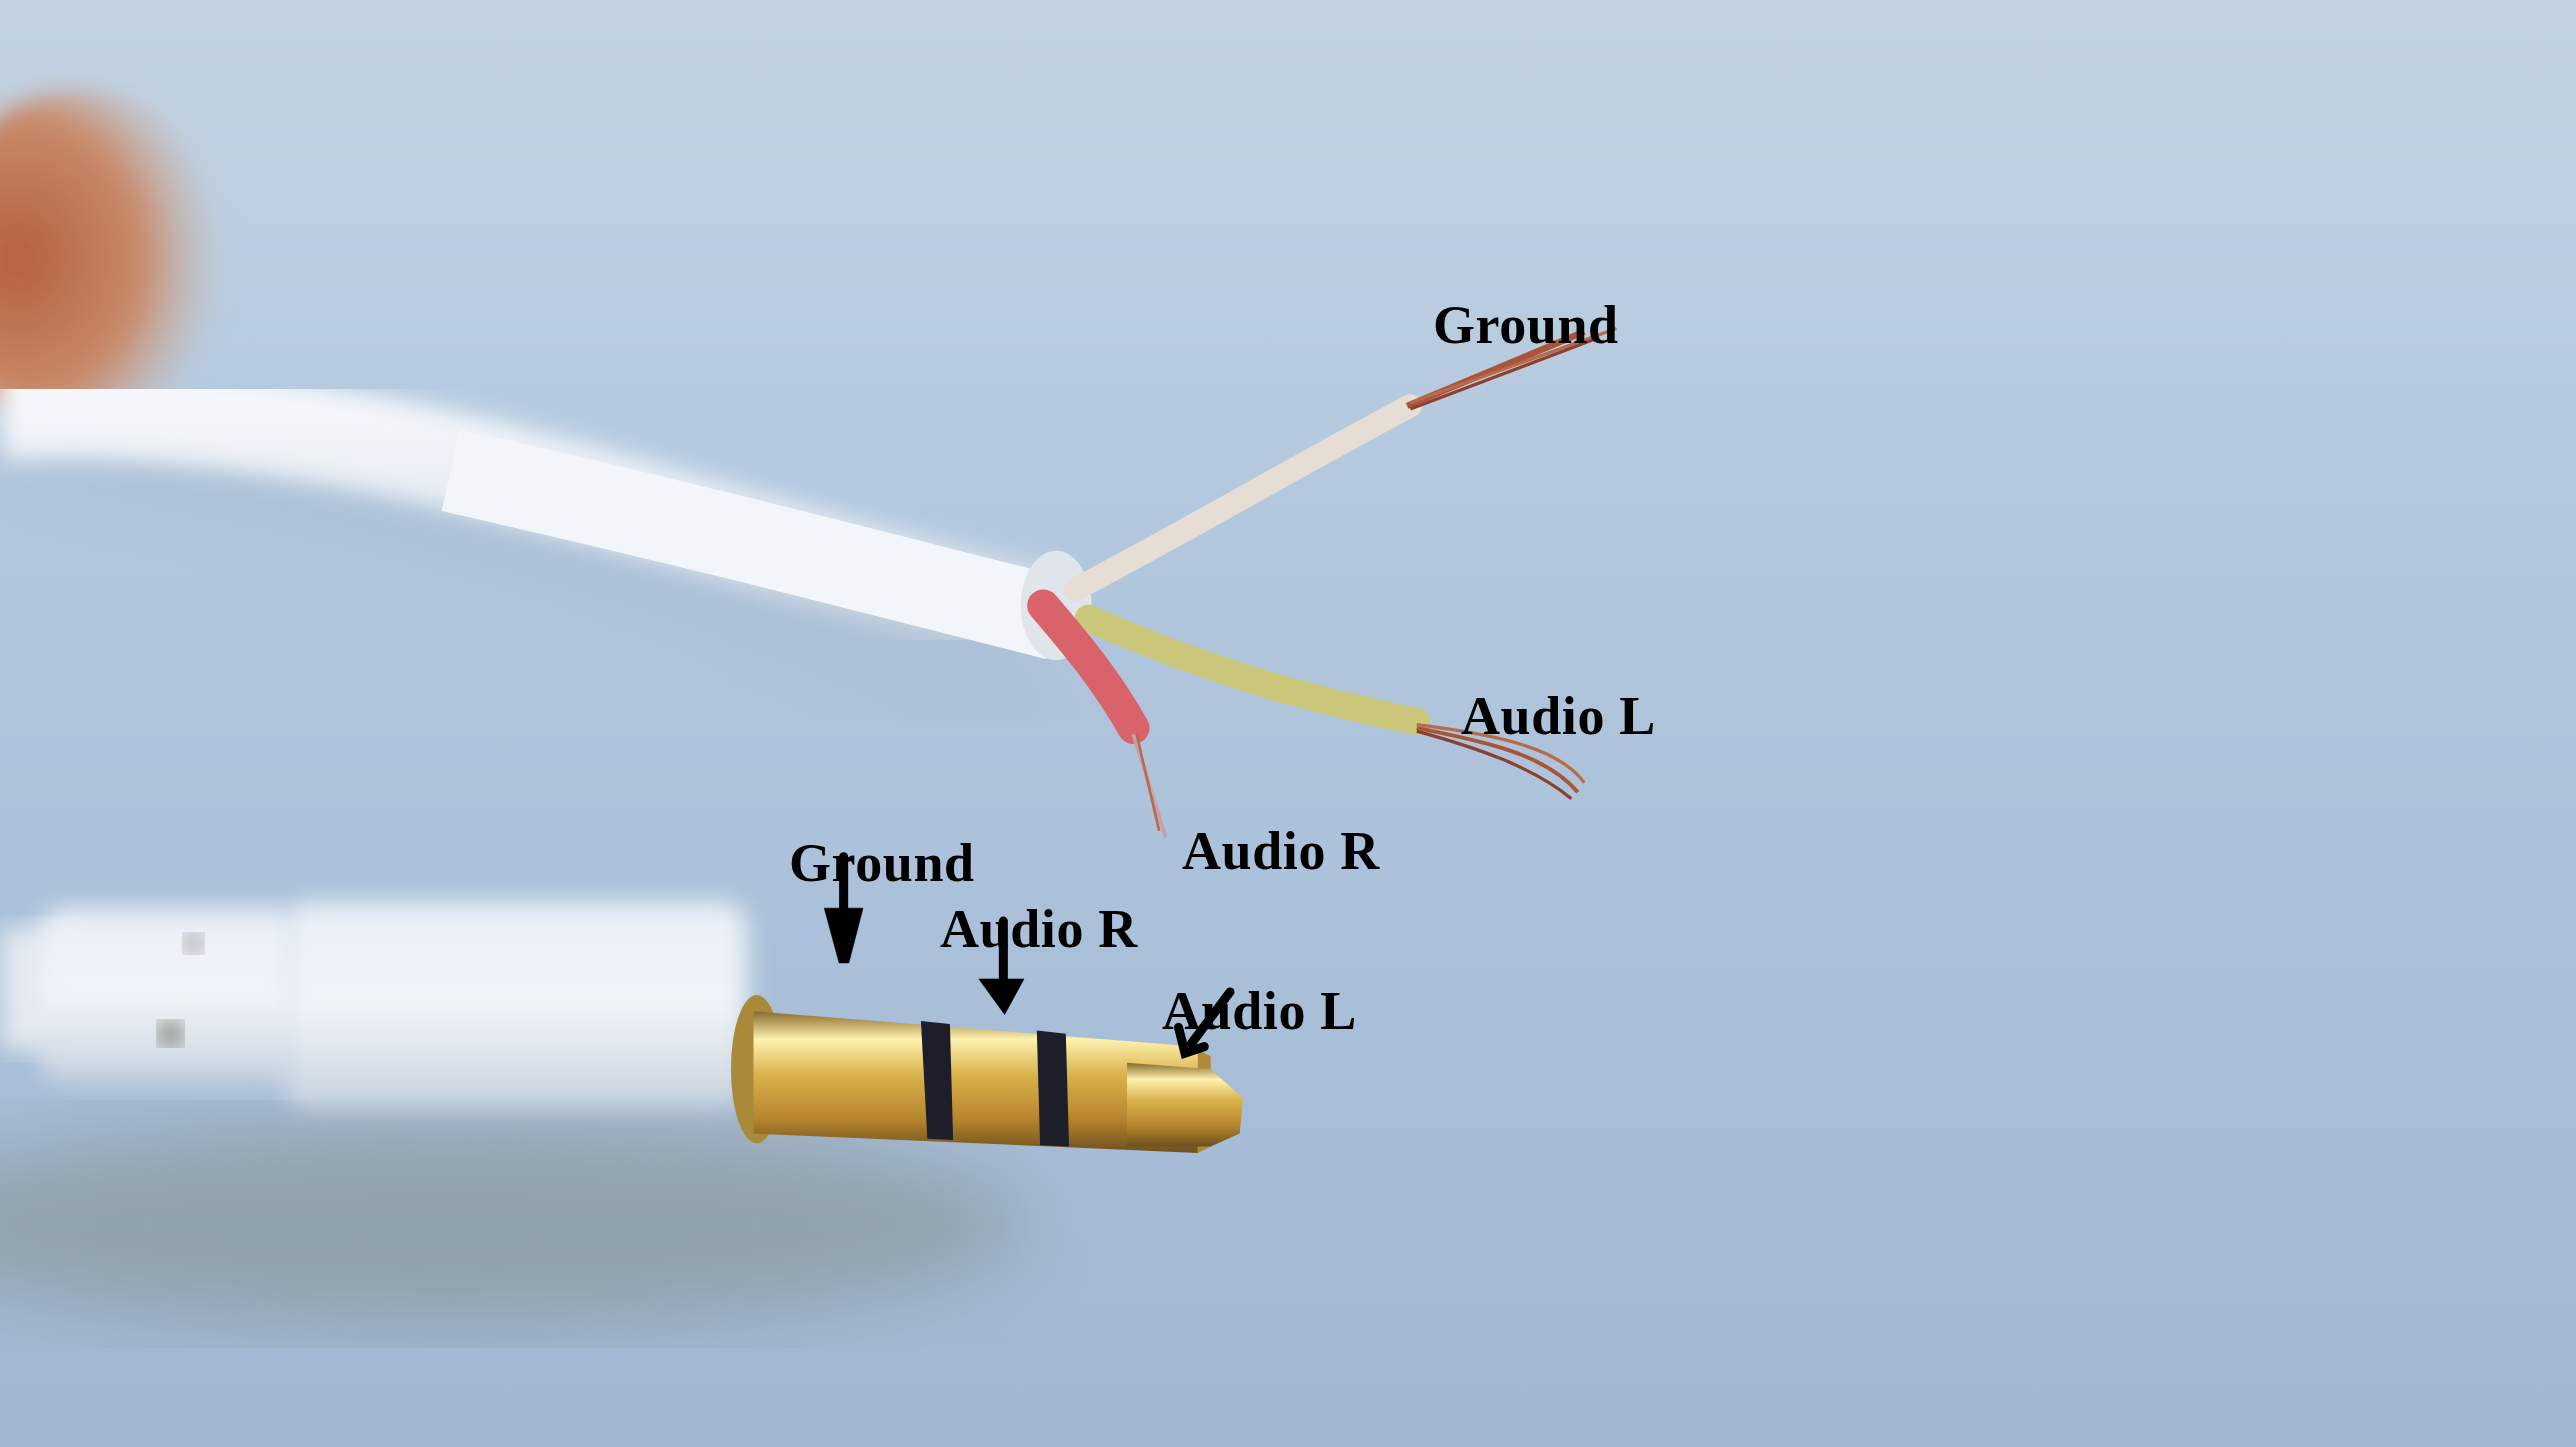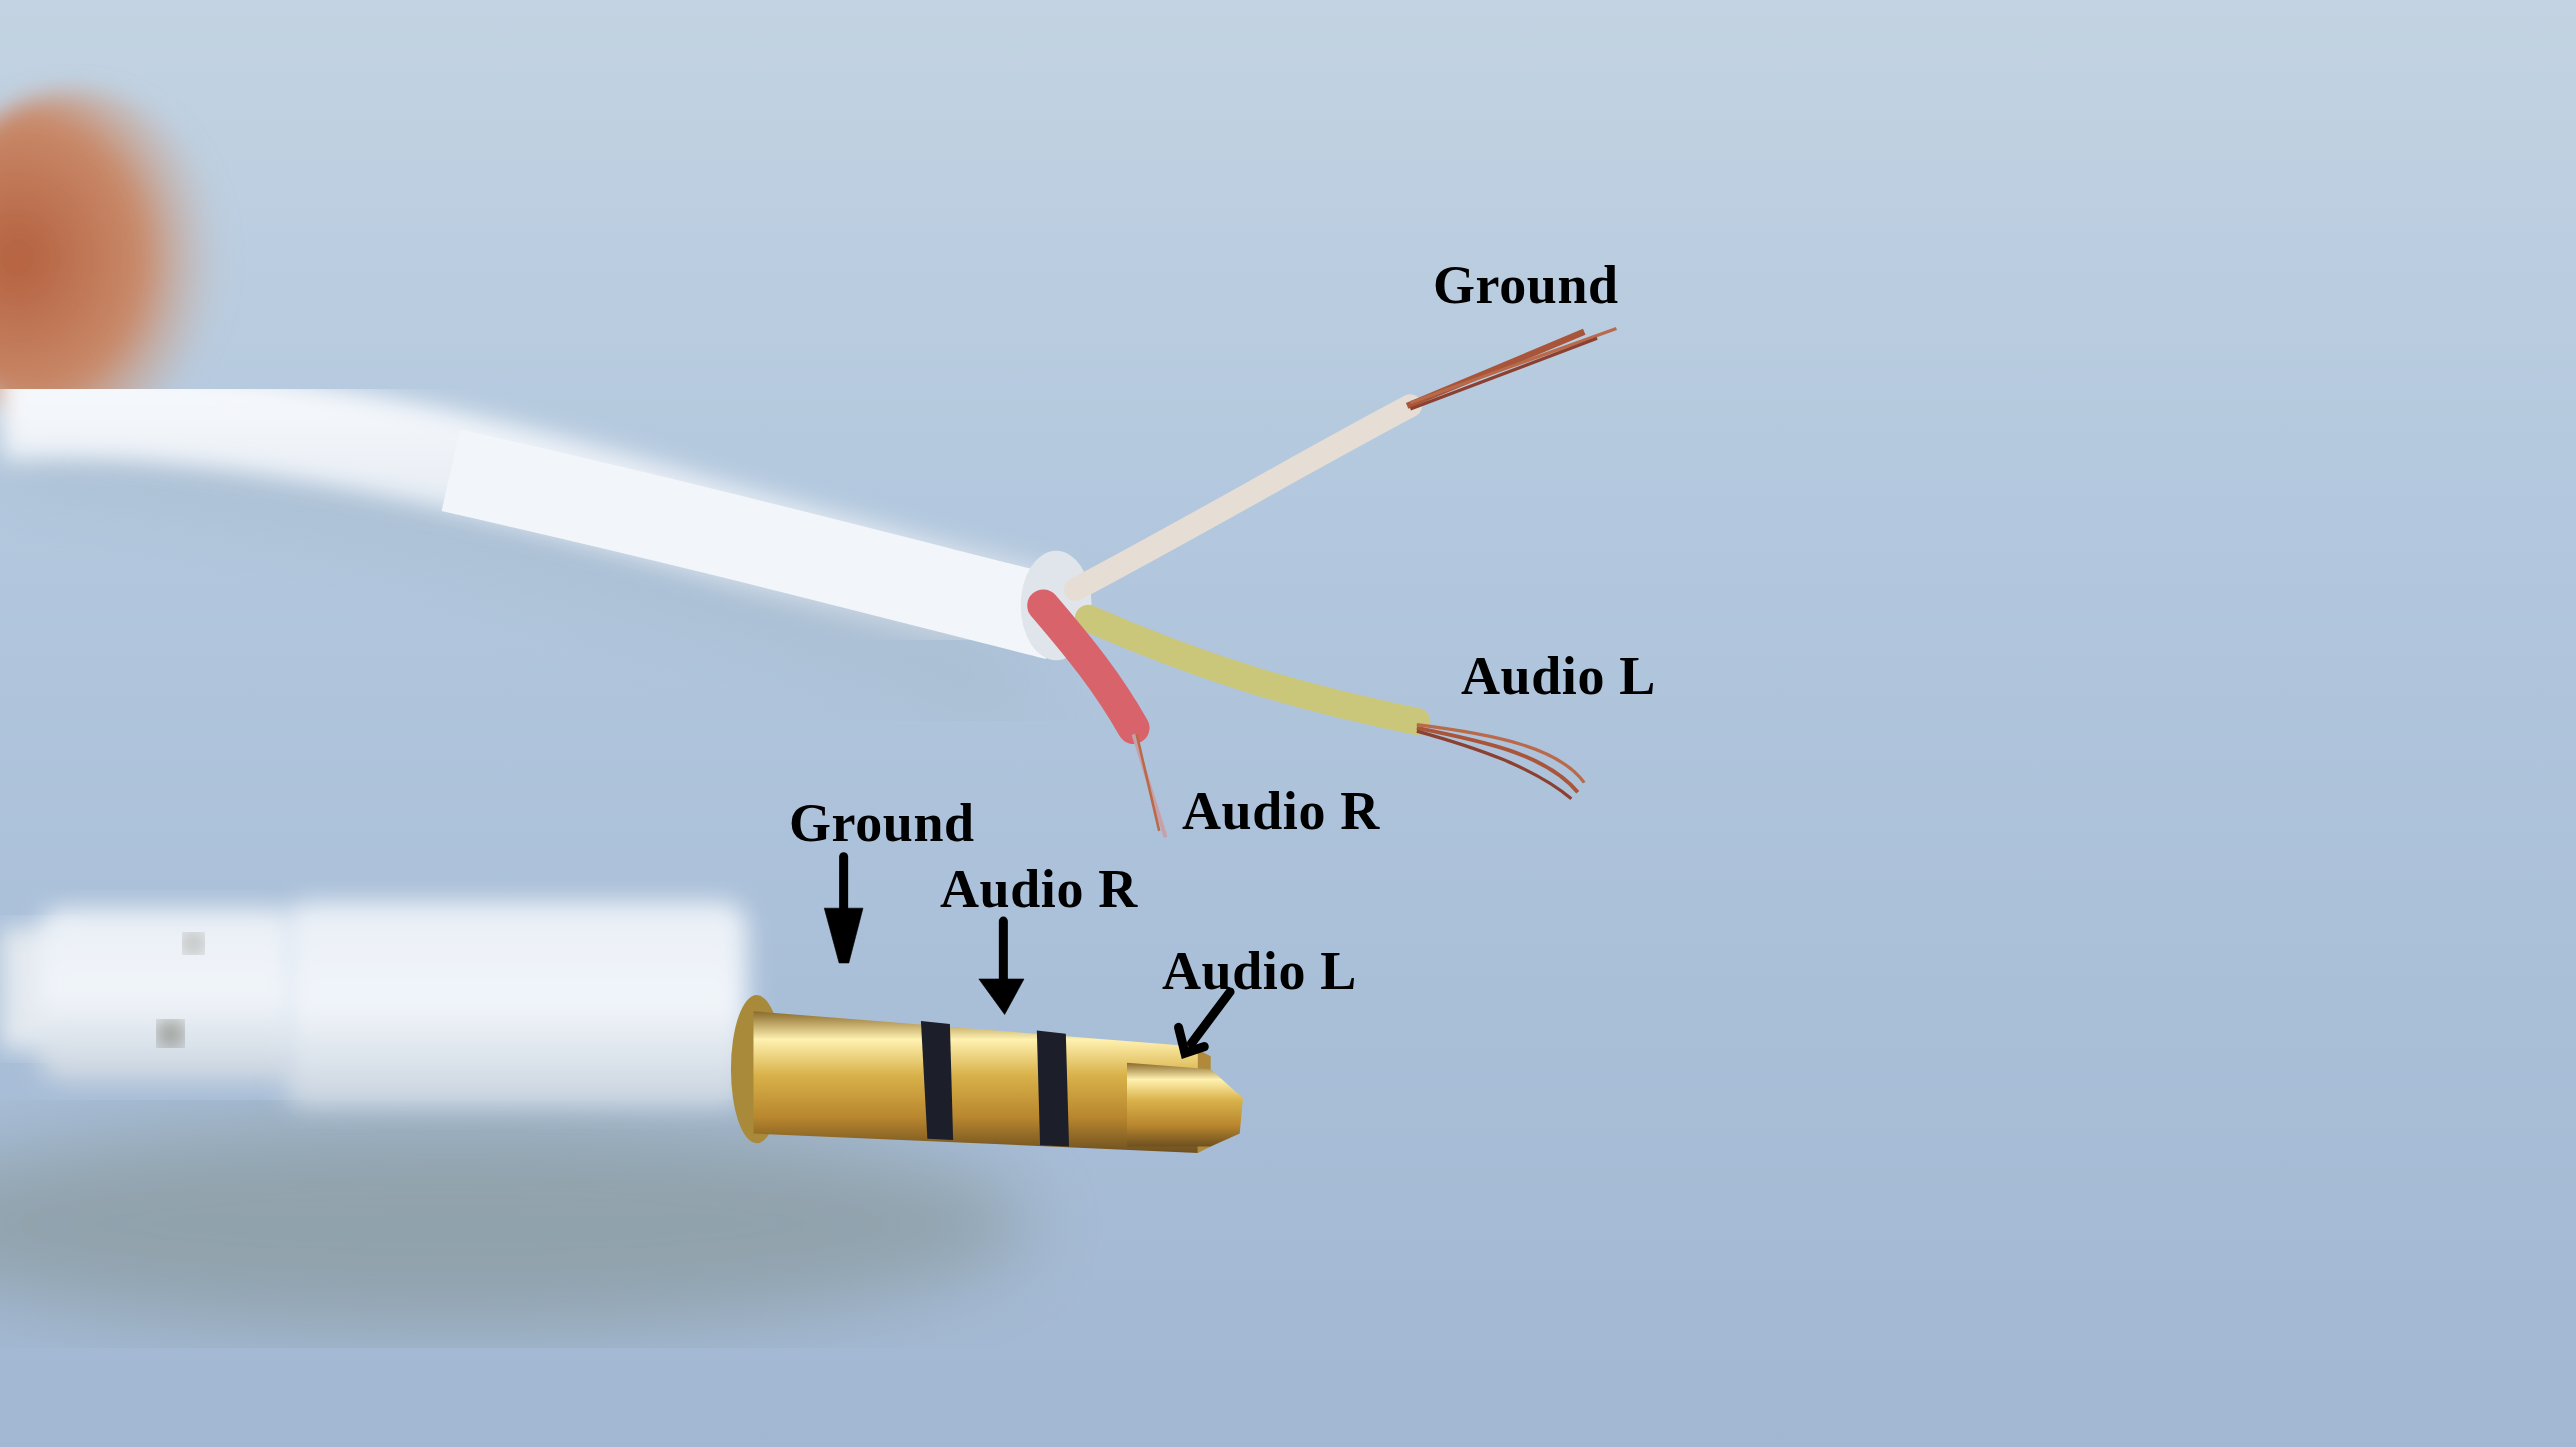--- a/index.html
+++ b/index.html
@@ -1,20 +1,20 @@
 <!DOCTYPE html>
 <html style="font-size:10.3px"><head>
 <meta charset="utf-8">
 <style>
   html, body { margin:0; padding:0; }
   body { width:2576px; height:1448px; overflow:hidden; position:relative;
          background: linear-gradient(180deg, #c3d3e2 0%, #b3c8de 35%, #a9bfd8 70%, #a2b7d2 100%); }
   .scene { position:absolute; inset:0; }
   .label { position:absolute; font-family:"Liberation Serif","DejaVu Serif",serif; font-weight:bold;
-           color:#000; font-size:54px; line-height:1; white-space:nowrap; letter-spacing:0.6px; }
+           color:#000; font-size:54px; line-height:1; white-space:nowrap; letter-spacing:0.6px;margin-top:40px; }
   svg { position:absolute; left:0; top:0; }
 </style>
 </head>
 <body>
 
 <div class="scene">
   <svg width="2576" height="1448" viewBox="0 0 4000 2248">
     <defs>
       <radialGradient id="fingerGrad" cx="0.3" cy="0.5" r="0.7">
         <stop offset="0" stop-color="#b4603e"></stop>

